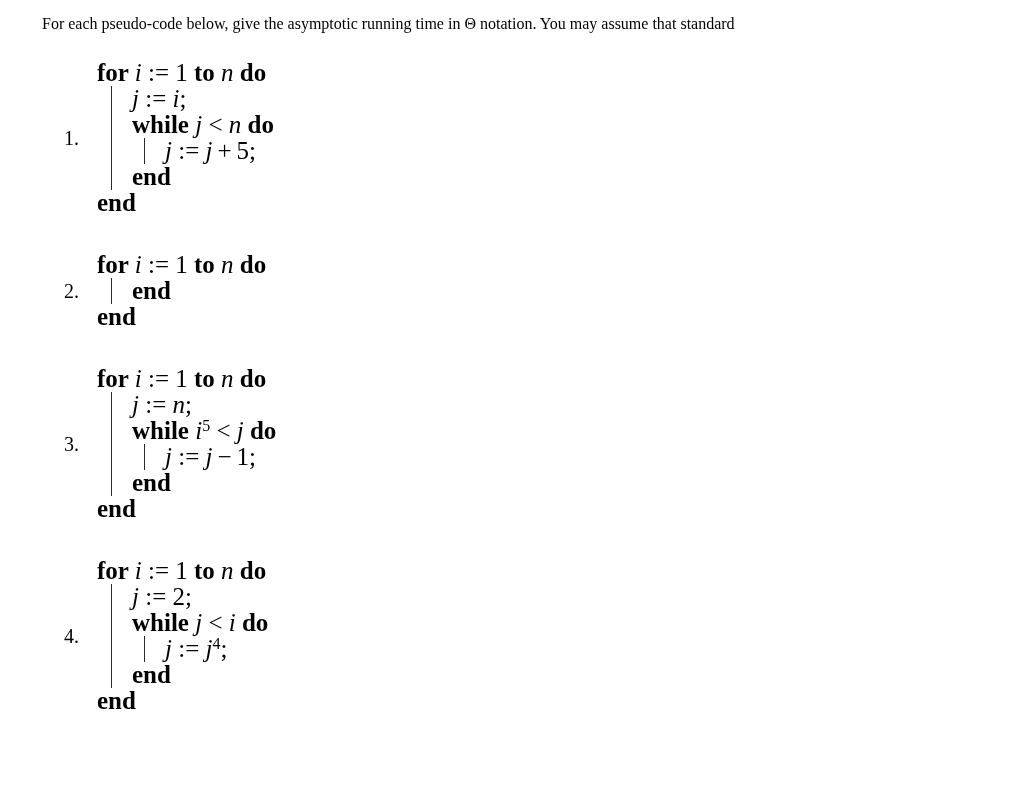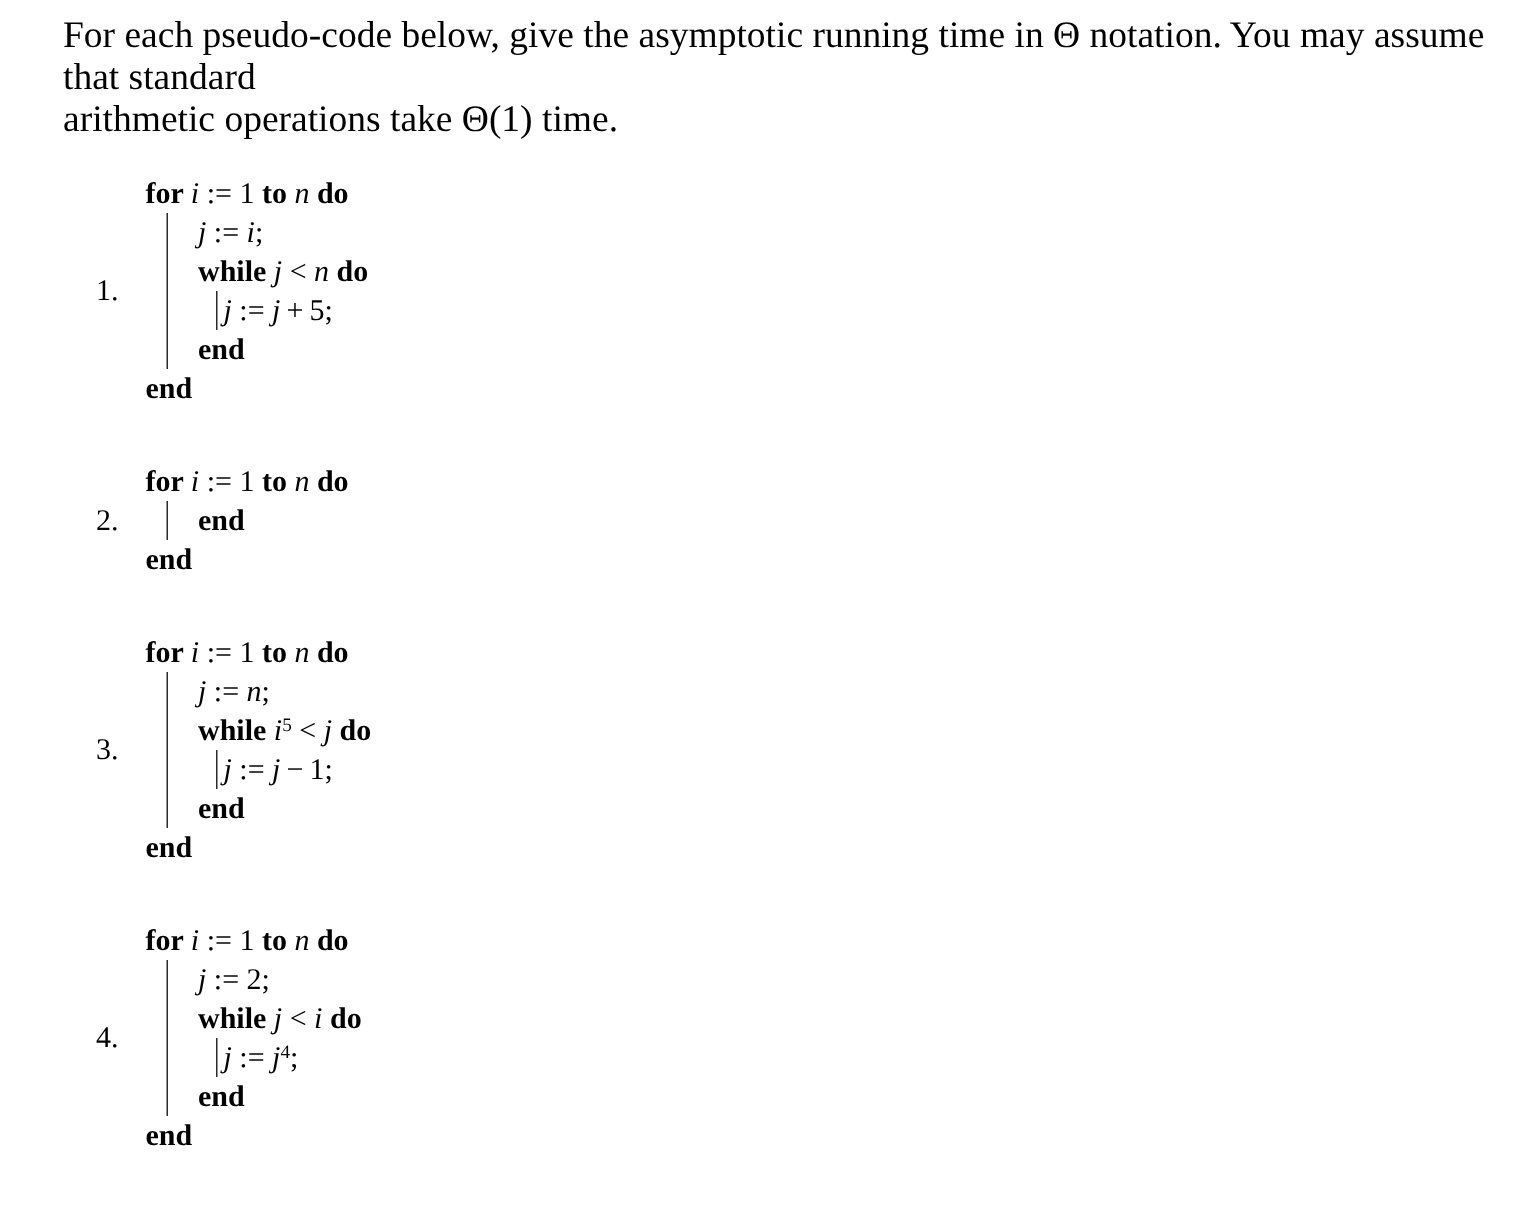--- a/index.html
+++ b/index.html
@@ -11,73 +11,72 @@
   body {
     width: 1024px;
     height: 806px;
     overflow: hidden;
     font-family: "Liberation Serif", serif;
   }
   .page {
     padding: 10px 30px 0 42px;
   }
   .instruction {
-    font-size: 25px;
+    font-size: 16px;
     line-height: 28px;
   }
   .blocks {
     margin-top: 22px;
     margin-left: 22px;
   }
   .block-row {
     display: flex;
     align-items: center;
     margin-bottom: 36px;
   }
   .block-row:last-child {
     margin-bottom: 0;
   }
   .block-number {
     width: 33px;
     flex: 0 0 33px;
     font-size: 20px;
   }
   .code {
-    font-size: 20px;
+    font-size: 25px;
     line-height: 26px;
   }
   .code-line {
     white-space: pre-wrap;
   }
   .nest {
     margin-left: 14px;
     border-left: 1.3px solid #2a2a2a;
     padding-left: 20px;
   }
   .nest .nest {
     margin-left: 12px;
-    padding-left: 4px;
+    padding-left: 20px;
   }
   .seg-kw { font-weight: bold; }
   .seg-v  { font-style: italic; }
   .seg-r  { }
   .seg-sup {
     font-size: 64%;
     position: relative;
     top: -0.5em;
     line-height: 0;
   }
 </style>
 </head>
 <body>
 
 <div class="page">
   <div class="instruction">
     <div>For each pseudo-code below, give the asymptotic running time in Θ notation. You may assume that standard</div>
-    <div>arithmetic operations take Θ(1) time.</div>
   </div>
   <div class="blocks">
       <div class="block-row">
         <div class="block-number">1.</div>
         <div class="code">
           <div class="code-line"><span class="seg-kw">for </span><span class="seg-v">i</span><span class="seg-r"> := 1 </span><span class="seg-kw">to </span><span class="seg-v">n </span><span class="seg-kw">do</span></div>
           <div class="nest">
             <div class="code-line"><span class="seg-v">j</span><span class="seg-r"> := </span><span class="seg-v">i</span><span class="seg-r">;</span></div>
             <div class="code-line"><span class="seg-kw">while </span><span class="seg-v">j</span><span class="seg-r"> &lt; </span><span class="seg-v">n </span><span class="seg-kw">do</span></div>
             <div class="nest">

